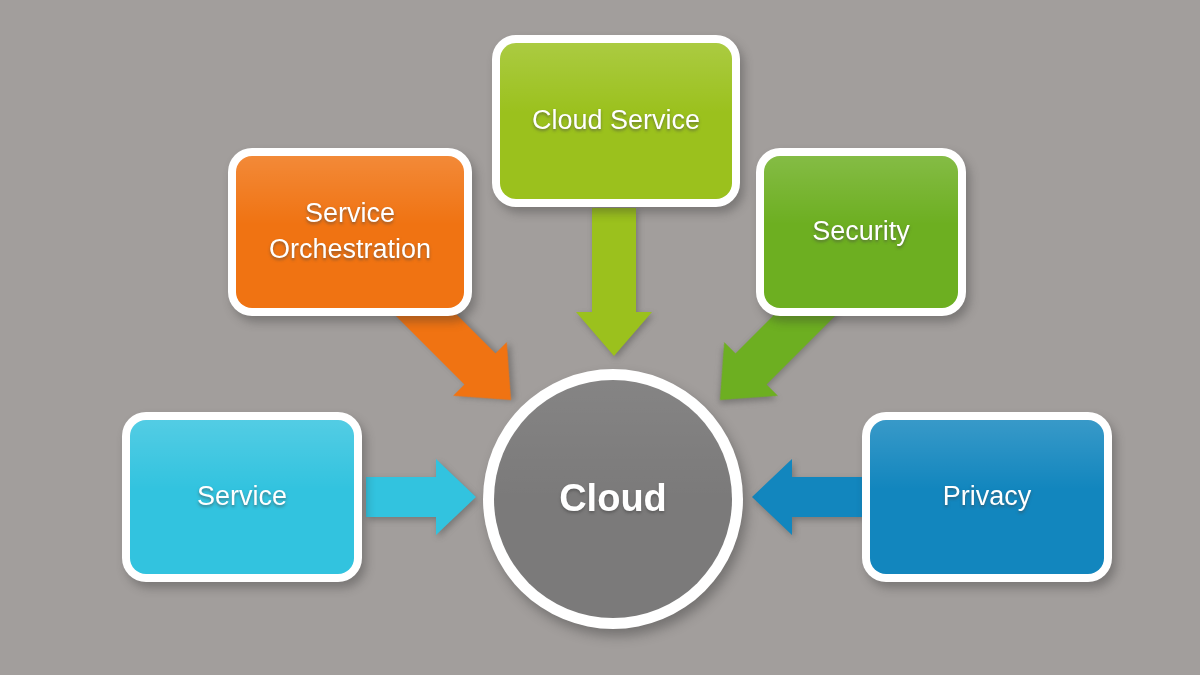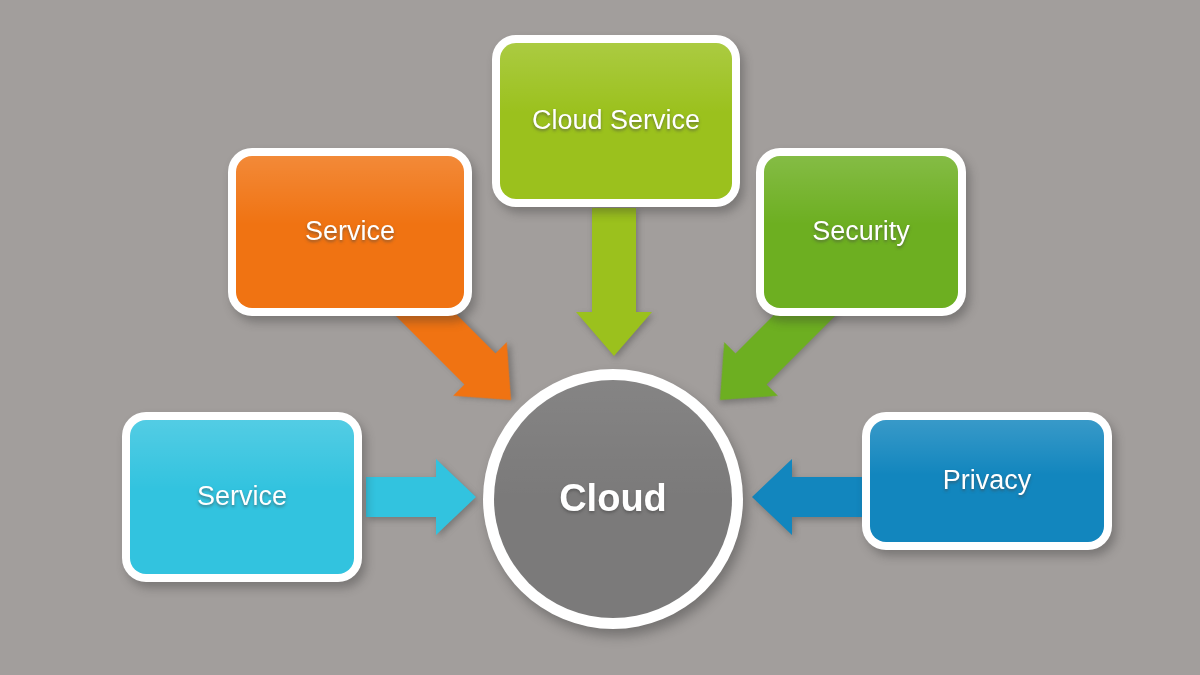--- a/index.html
+++ b/index.html
@@ -97,41 +97,42 @@
       <div class="label">
         <span>Cloud Service</span>
       </div>
     </div>
   </div>
 
   <div class="box" style="left:228px; top:148px; width:244px; height:168px;">
     <div class="box-fill" style="--fill: #f07312;">
       <div class="label">
         <span>Service</span>
+        <span>Orchestration</span>
       </div>
     </div>
   </div>
 
   <div class="box" style="left:756px; top:148px; width:210px; height:168px;">
     <div class="box-fill" style="--fill: #6daf21;">
       <div class="label">
         <span>Security</span>
       </div>
     </div>
   </div>
 
   <div class="box" style="left:122px; top:412px; width:240px; height:170px;">
     <div class="box-fill" style="--fill: #32c3df;">
       <div class="label">
         <span>Service</span>
       </div>
     </div>
   </div>
 
-  <div class="box" style="left:862px; top:412px; width:250px; height:138px;">
+  <div class="box" style="left:862px; top:412px; width:250px; height:170px;">
     <div class="box-fill" style="--fill: #1286be;">
       <div class="label">
         <span>Privacy</span>
       </div>
     </div>
   </div>
 
   <div class="circle-node" style="left:483px; top:369px;">
     <div class="circle-fill" style="--fill: #7b7a7a;">
       <div class="label">

